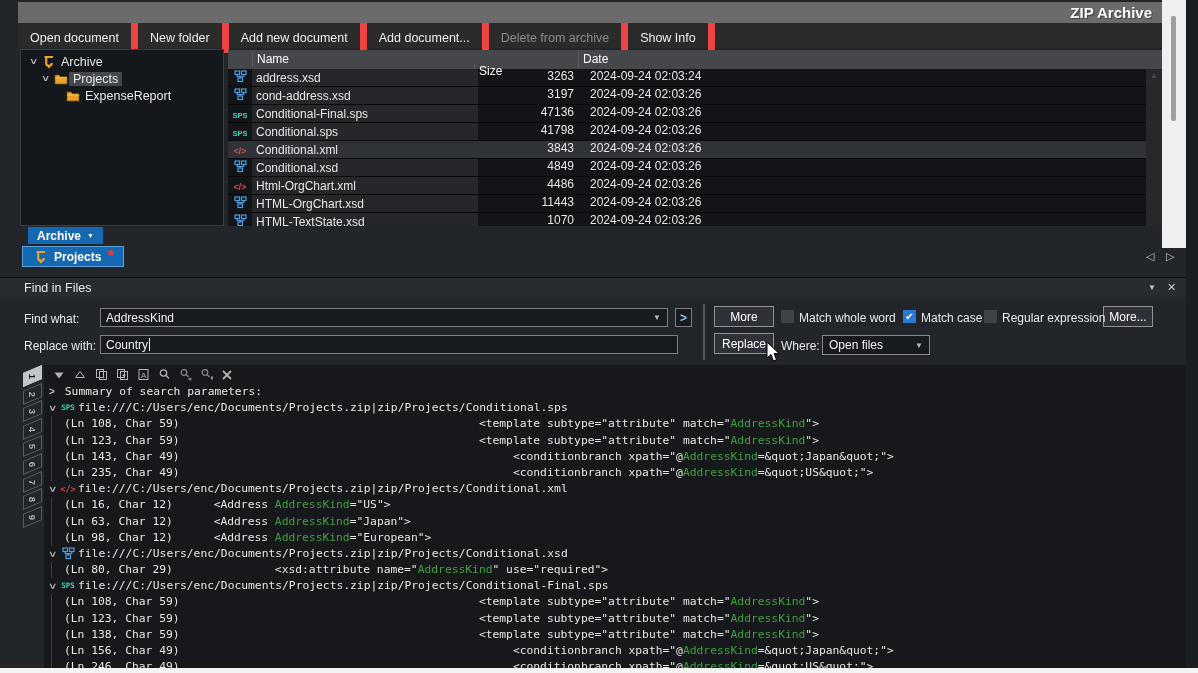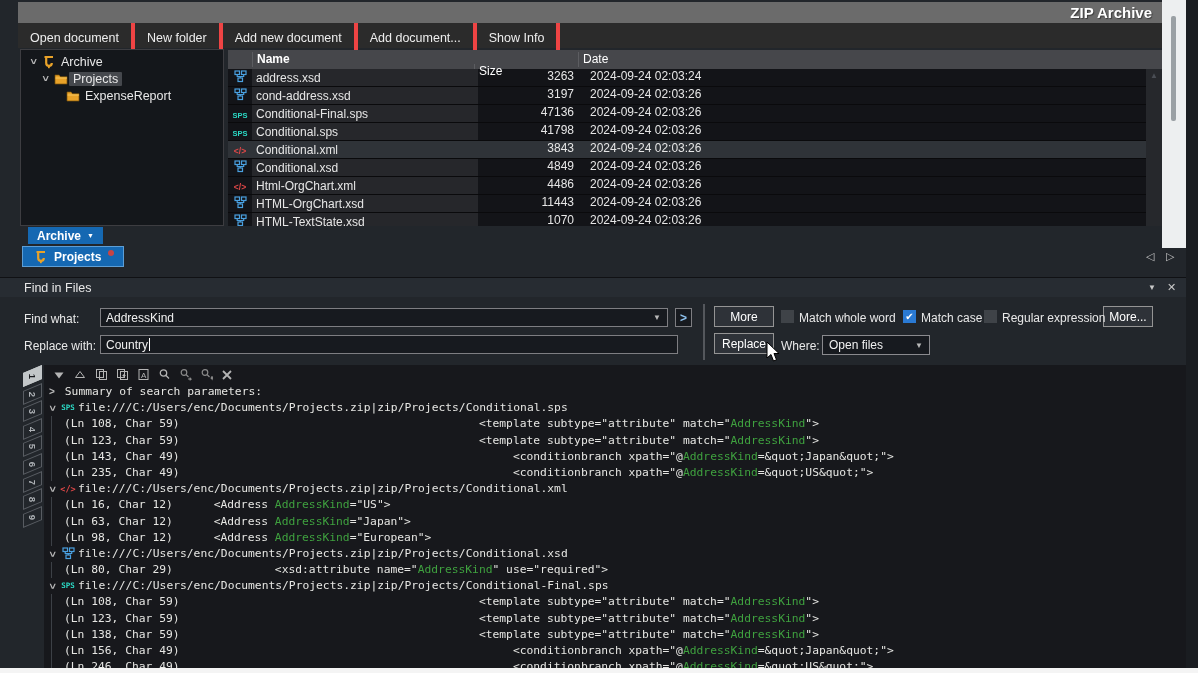--- a/index.html
+++ b/index.html
@@ -13,21 +13,21 @@
   body{width:1198px;height:673px;background:#f4f4f4;overflow:hidden;
        font-family:"Liberation Sans",sans-serif;-webkit-font-smoothing:antialiased}
   #app{position:relative;width:1198px;height:668px;background:var(--bg);overflow:hidden}
   .abs{position:absolute}
   
   .titlebar{left:18px;top:2px;width:1144px;height:21px;background:var(--titlebar);
     color:#fff;font-weight:bold;font-size:15px;line-height:21px;text-align:right;
     padding-right:10px;box-sizing:border-box;text-shadow:1px 1px 1px rgba(0,0,0,.45)}
   .toolbar{left:18px;top:23px;width:1144px;height:25px;background:var(--toolbar-bg);
     display:flex;align-items:stretch;color:#ededed;font-size:12.5px}
-  .tbtn{display:flex;align-items:center;padding:15px 12px;border-right:4px solid #ef4444;cursor:default}
+  .tbtn{display:flex;align-items:center;padding:15px 12px;border-right:7px solid #ef4444;cursor:default}
   .tbtn.dis{color:#8b8b8b}
   .tree{left:20px;top:49px;width:204px;height:177px;background:var(--tree-bg);
     border:1px solid #3d3d41;box-sizing:border-box;padding-top:3px}
   .trow{height:17px;display:flex;align-items:center;font-size:12.5px;color:#e8e8e8;white-space:nowrap}
   .trow .lbl{padding:0 4px;border-radius:1px}
   .trow.sel .lbl{background:#45484d}
   .chev{display:inline-block;color:#b9b9b9;font-size:10px;width:13px;text-align:center;
     transform:rotate(90deg);font-weight:bold}
   .ticon{display:inline-flex;width:17px;justify-content:center;align-items:center}
   
@@ -103,20 +103,21 @@
 <div id="app">
 
   <div class="abs titlebar">
     <span>ZIP Archive</span>
   </div>
   <div class="abs toolbar">
       <div class="tbtn">Open document</div>
       <div class="tbtn">New folder</div>
       <div class="tbtn">Add new document</div>
       <div class="tbtn">Add document...</div>
+      <div class="tbtn dis">Delete from archive</div>
       <div class="tbtn">Show Info</div>
     </div>
 
   <div class="abs tree">
       <div class="trow" style="padding-left: 6px;">
         <span class="chev">&gt;</span>
         <span class="ticon">
           <svg width="13" height="14" viewBox="0 0 13 14">
             <path d="M2.5 2 H11 M4.2 2 V8 a2.8 2.8 0 0 0 5.6 0" fill="none" stroke="var(--orange)" stroke-width="2.2"></path>
             <rect x="6" y="10.2" width="1.8" height="3" fill="var(--orange)"></rect>
@@ -142,21 +143,21 @@
             <path d="M1.5 5 h11.5" stroke="#f7c75e" stroke-width="1"></path>
           </svg>
         </span>
         <span class="lbl">ExpenseReport</span>
       </div>
     </div>
 
   <div class="abs list">
     <div class="lhead">
         <div class="c-icon hc" style="border-left: none;"></div>
-        <div class="hc" style="width: 222px; font-weight: bold;">Name</div>
+        <div class="hc" style="width: 222px;">Name</div>
         <div class="hc" style="width: 104px; margin-top: 23px;">Size</div>
         <div class="hc" style="flex: 1 1 0%;">Date</div>
       </div>
     <div id="listrows">
         <div class="lrow">
           <div class="c-icon">
             <span class="ficon"><svg width="13" height="13" viewBox="0 0 13 13">
                 <g fill="none" stroke="var(--xsd-blue)" stroke-width="1.2">
                   <rect x="1" y="1" width="4.5" height="3.5"></rect>
                   <rect x="7.5" y="1" width="4.5" height="3.5"></rect>

